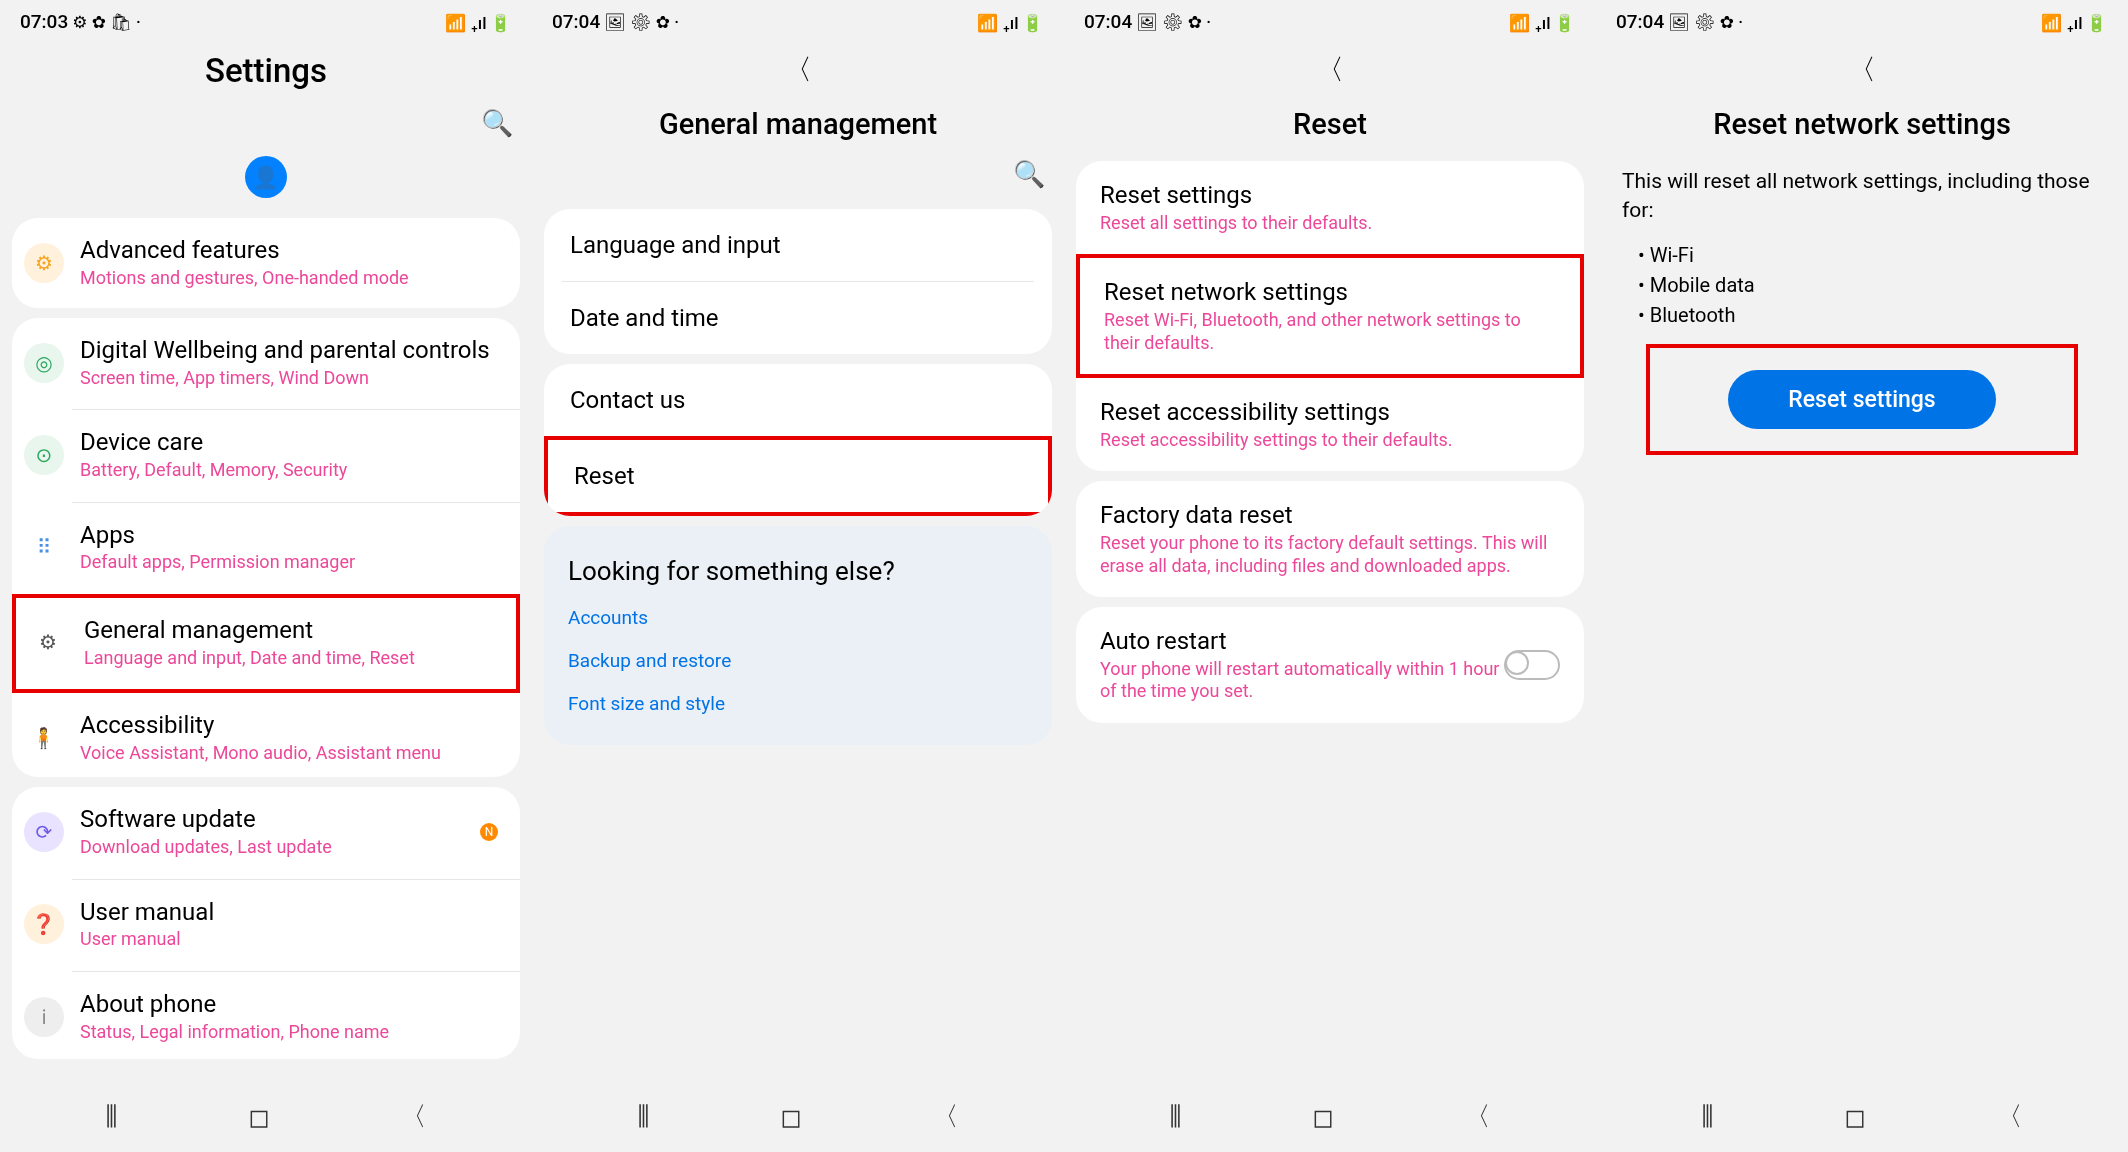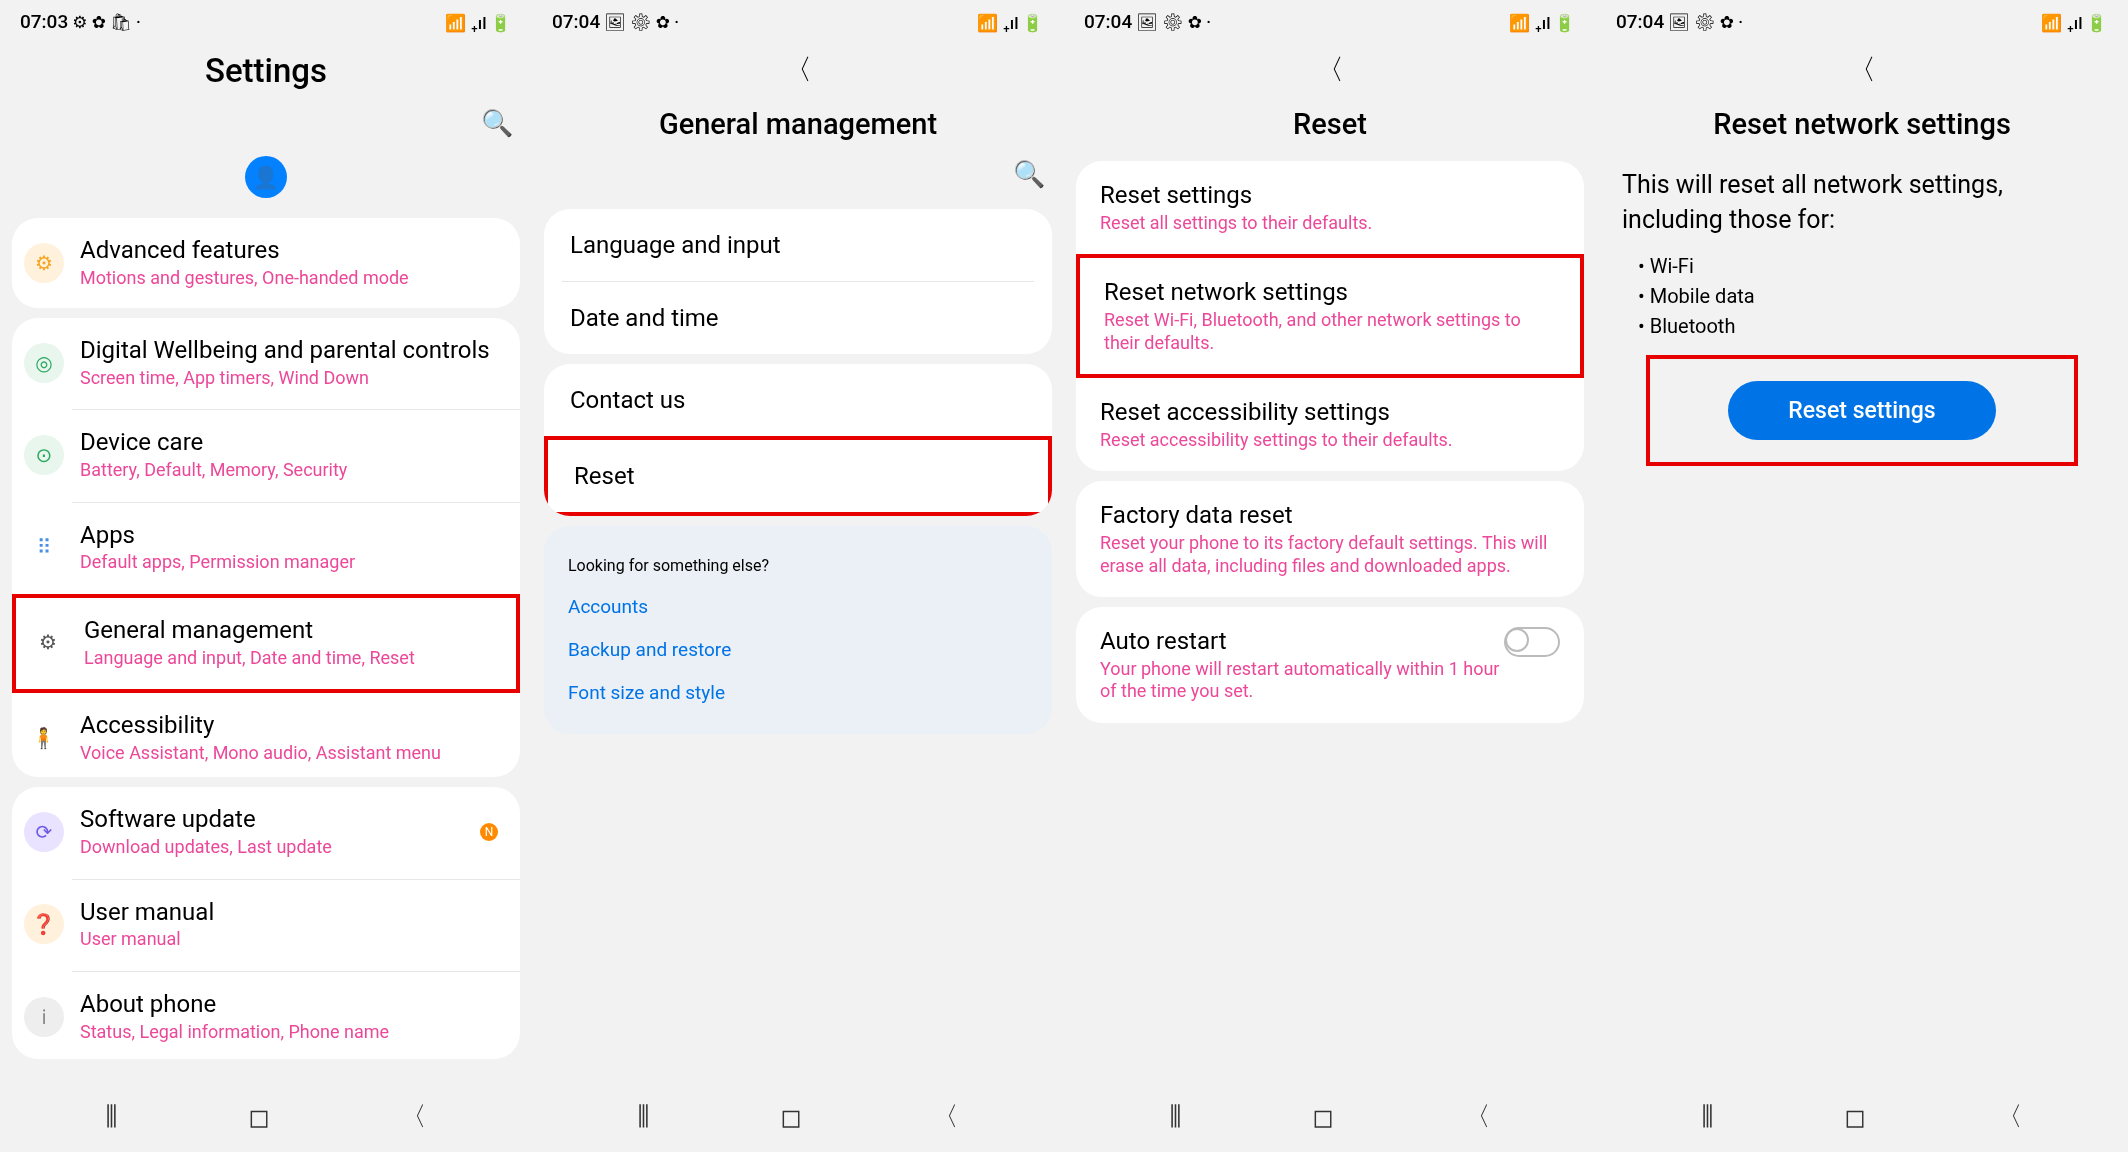--- a/index.html
+++ b/index.html
@@ -20,23 +20,23 @@
 .row { display: flex; align-items: center; padding: 18px 22px 20px 12px; gap: 16px; }
 .row-noicon { padding: 20px 24px; }
 .divider { border-top: 1px solid #e6e6e6; margin-left: 60px; }
 .divider-full { border-top: 1px solid #e6e6e6; margin: 0 18px; }
 .icon-wrap { width: 40px; height: 40px; border-radius: 50%; display: flex; align-items: center; justify-content: center; flex-shrink: 0; font-size: 20px; }
 .row-text { flex: 1; }
 .row-title { font-size: 24px; color: #000; line-height: 1.2; margin-bottom: 2px; }
 .row-sub { font-size: 18px; color: #ec4899; line-height: 1.25; }
 .badge { width: 18px; height: 18px; border-radius: 50%; background: #ff8a00; color: #fff; font-size: 12px; display: flex; align-items: center; justify-content: center; }
 .highlight-red { border: 4px solid #e60000; }
-.section-head { font-size: 16px; color: #000; padding: 20px 24px 10px; }
+.section-head { font-size: 26px; color: #000; padding: 20px 24px 10px; }
 .link-row { font-size: 19px; color: #0073e6; padding: 10px 24px; }
-.info-text { font-size: 25px; color: #000; padding: 6px 26px 10px; line-height: 1.4; }
+.info-text { font-size: 21px; color: #000; padding: 6px 26px 10px; line-height: 1.4; }
 .bullet-list { padding: 4px 42px 14px; }
 .bullet-list div { font-size: 20px; color: #000; line-height: 1.5; }
 .bullet-list div::before { content: "• "; }
 .primary-btn { background: #0073e6; color: #fff; font-size: 23px; font-weight: 500; padding: 16px 60px; border: none; border-radius: 40px; display: block; margin: 12px auto; }
 .btn-highlight { border: 4px solid #e60000; padding: 10px 60px; margin: 0 50px; display: flex; justify-content: center; }
 .toggle { width: 56px; height: 30px; border: 2px solid #bbb; border-radius: 20px; position: relative; }
 .toggle::after { content: ""; position: absolute; width: 24px; height: 24px; border-radius: 50%; background: #fff; border: 2px solid #bbb; top: -1px; left: -1px; box-sizing: border-box; }
 .nav-bar { margin-top: auto; display: flex; justify-content: space-around; align-items: center; padding: 22px 40px 18px; }
 .nav-item { font-size: 26px; color: #333; }
 .watermark { position: absolute; font-size: 68px; font-weight: 700; color: rgba(0,0,0,0.06); pointer-events: none; letter-spacing: -2px; }
@@ -223,21 +223,21 @@
   </div>
 
   <div class="card card-tight">
     <div class="row-noicon">
       <div class="row-title">Factory data reset</div>
       <div class="row-sub">Reset your phone to its factory default settings. This will erase all data, including files and downloaded apps.</div>
     </div>
   </div>
 
   <div class="card">
-    <div class="row-noicon" style="display:flex;">
+    <div class="row-noicon" style="display:flex;align-items:center;">
       <div style="flex:1">
         <div class="row-title">Auto restart</div>
         <div class="row-sub">Your phone will restart automatically within 1 hour of the time you set.</div>
       </div>
       <div class="toggle"></div>
     </div>
   </div>
 
   <div class="nav-bar">
     <span class="nav-item">⫼</span>

